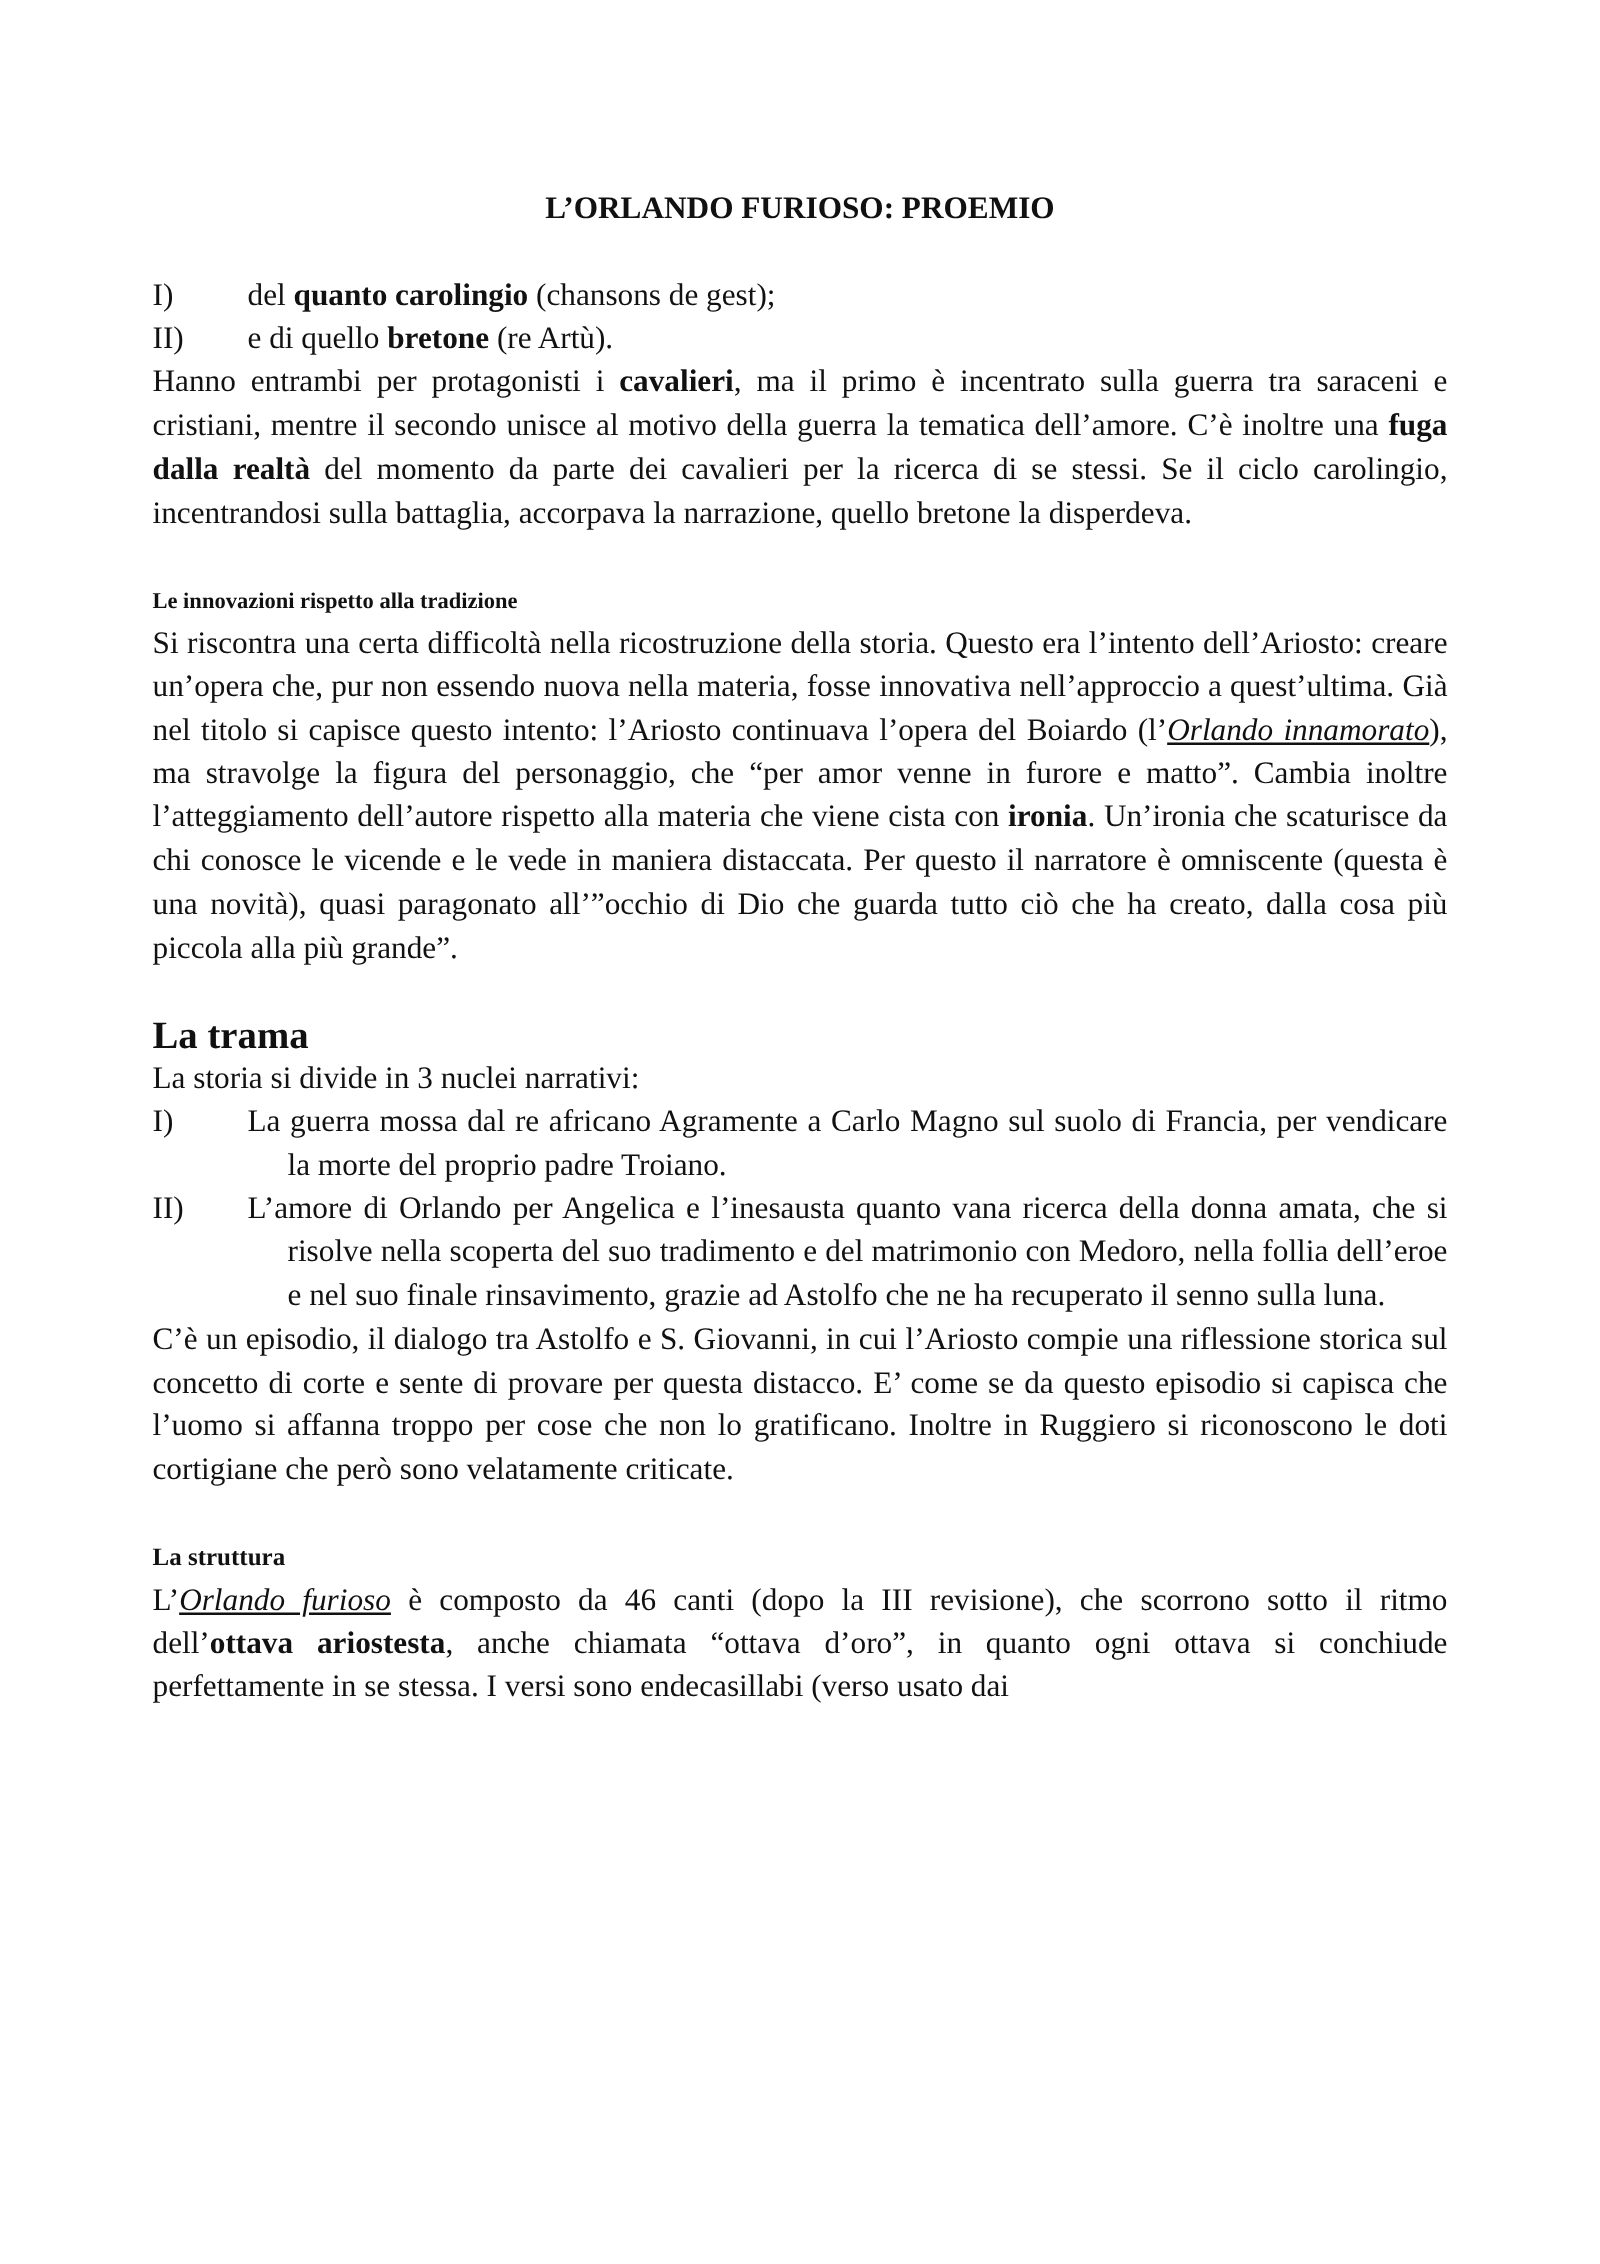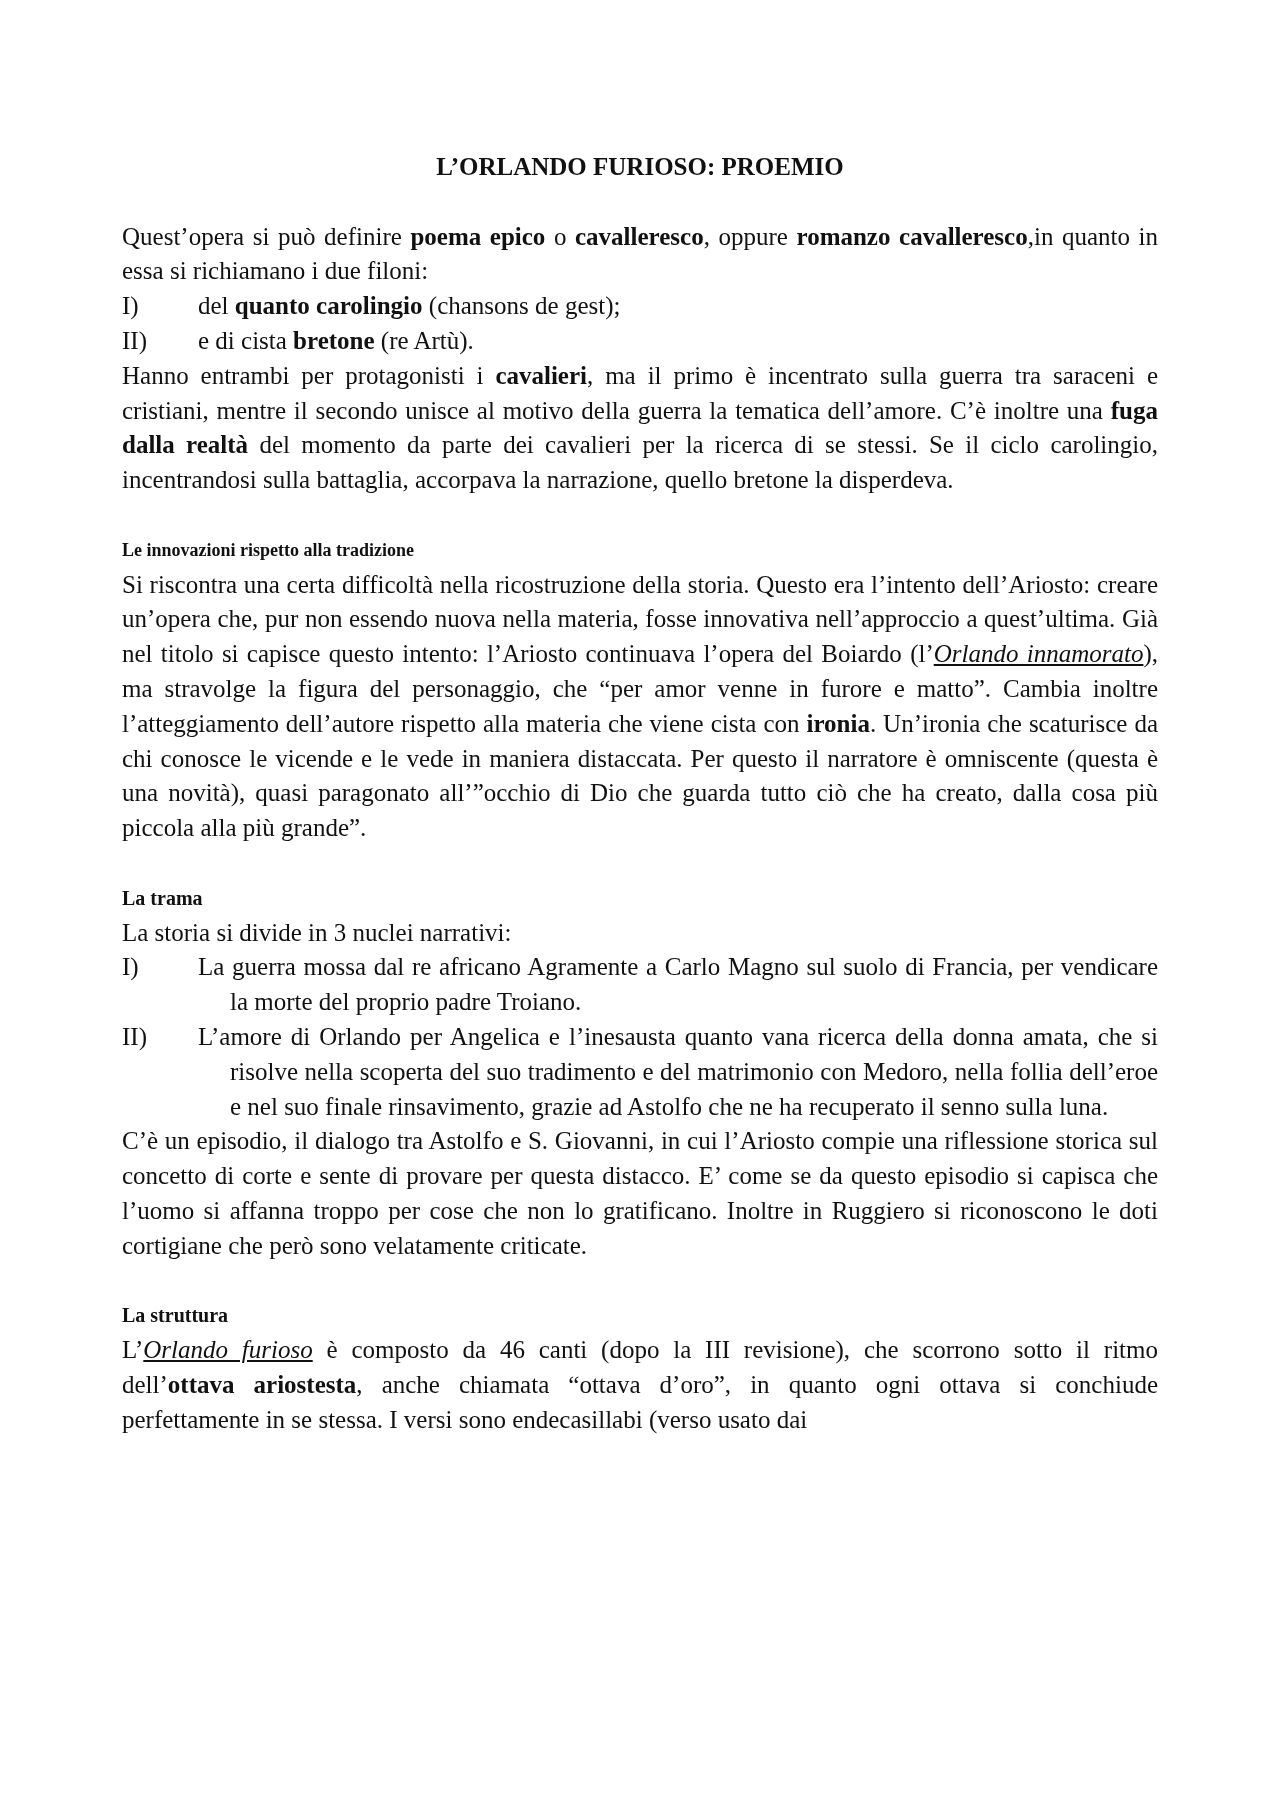--- a/index.html
+++ b/index.html
@@ -29,41 +29,40 @@
   i, em { font-style: italic; text-decoration: underline; }
 </style>
 </head>
 <body>
 
 <div class="page">
   <div class="column">
 
     <h1 class="title">L’ORLANDO FURIOSO: PROEMIO</h1>
 
-    <p><span>Quest’opera si può definire </span><b>poema epico</b><span> o </span><b>cavalleresco</b><span>, oppure </span><b>romanzo cavalleresco</b><span>,in quanto in essa si richiamano i due filoni:</span></p>
     <ul class="list">
       <li>
         <span class="marker">I)</span>
         <span><span>del </span><b>quanto carolingio</b><span> (chansons de gest);</span></span>
       </li>
       <li>
         <span class="marker">II)</span>
-        <span><span>e di cista </span><b>bretone</b><span> (re Artù).</span></span>
+        <span><span>e di quello </span><b>bretone</b><span> (re Artù).</span></span>
       </li>
     </ul>
     <p><span>Hanno entrambi per protagonisti i </span><b>cavalieri</b><span>, ma il primo è incentrato sulla guerra tra saraceni e cristiani, mentre il secondo unisce al motivo della guerra la tematica dell’amore. C’è inoltre una </span><b>fuga dalla realtà</b><span> del momento da parte dei cavalieri per la ricerca di se stessi. Se il ciclo carolingio, incentrandosi sulla battaglia, accorpava la narrazione, quello bretone la disperdeva.</span></p>
 
     <div class="blank"></div>
 
     <h2 class="heading" style="font-size:18px;">Le innovazioni rispetto alla tradizione</h2>
     <p><span>Si riscontra una certa difficoltà nella ricostruzione della storia. Questo era l’intento dell’Ariosto: creare un’opera che, pur non essendo nuova nella materia, fosse innovativa nell’approccio a quest’ultima. Già nel titolo si capisce questo intento: l’Ariosto continuava l’opera del Boiardo (l’</span><i>Orlando innamorato</i><span>), ma stravolge la figura del personaggio, che “per amor venne in furore e matto”. Cambia inoltre l’atteggiamento dell’autore rispetto alla materia che viene cista con </span><b>ironia</b><span>. Un’ironia che scaturisce da chi conosce le vicende e le vede in maniera distaccata. Per questo il narratore è omniscente (questa è una novità), quasi paragonato all’”occhio di Dio che guarda tutto ciò che ha creato, dalla cosa più piccola alla più grande”.</span></p>
 
     <div class="blank"></div>
 
-    <h2 class="heading" style="font-size:20px;">La trama</h2>
+    <h2 class="heading" style="font-size:31px;">La trama</h2>
     <p>La storia si divide in 3 nuclei narrativi:</p>
     <ul class="list hanging">
       <li>
         <span class="marker">I)</span><span>La guerra mossa dal re africano Agramente a Carlo Magno sul suolo di Francia, per vendicare la morte del proprio padre Troiano.</span>
       </li>
       <li>
         <span class="marker">II)</span><span>L’amore di Orlando per Angelica e l’inesausta quanto vana ricerca della donna amata, che si risolve nella scoperta del suo tradimento e del matrimonio con Medoro, nella follia dell’eroe e nel suo finale rinsavimento, grazie ad Astolfo che ne ha recuperato il senno sulla luna.</span>
       </li>
     </ul>
     <p>C’è un episodio, il dialogo  tra Astolfo e S. Giovanni, in cui l’Ariosto compie una riflessione storica sul concetto di corte e sente di provare per questa distacco. E’ come se da questo episodio si capisca che l’uomo si affanna troppo per cose che non lo gratificano. Inoltre in Ruggiero si riconoscono le doti cortigiane che però sono velatamente criticate.</p>

